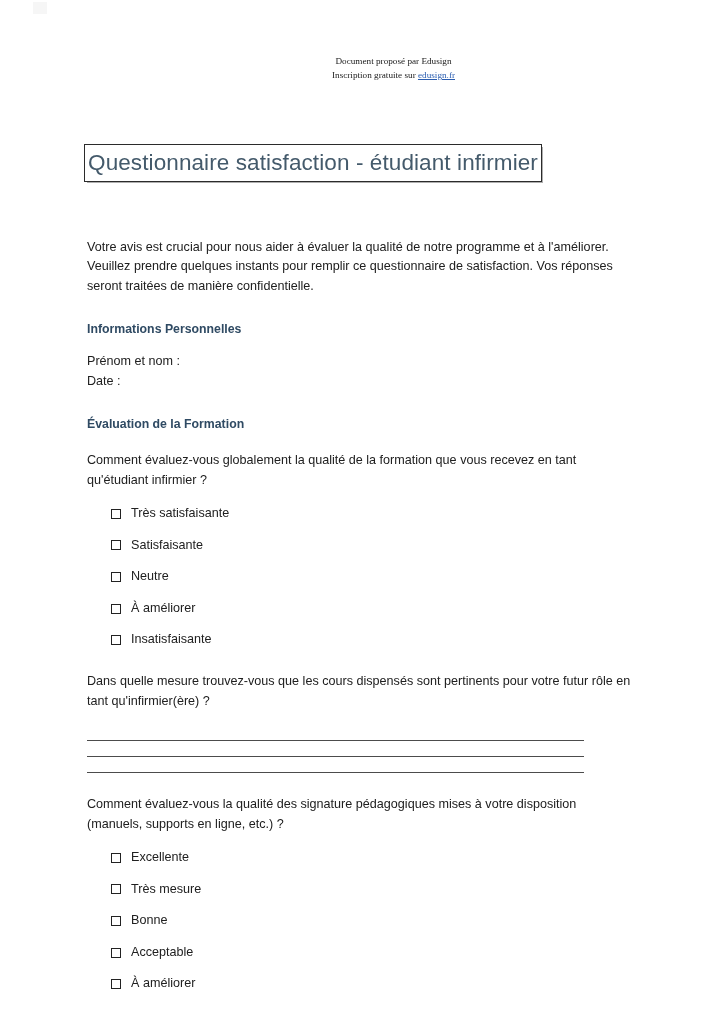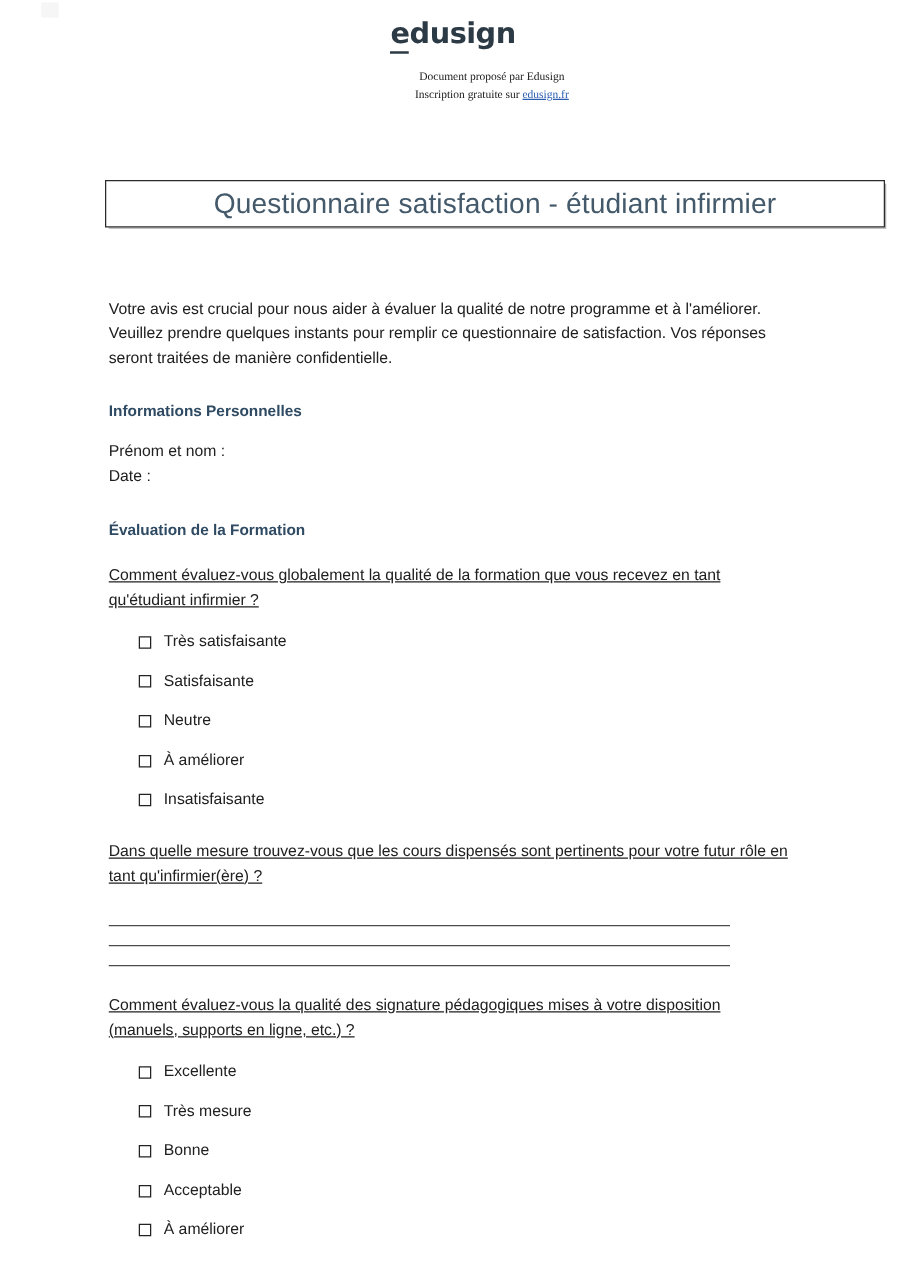--- a/index.html
+++ b/index.html
@@ -76,21 +76,21 @@
   .header-link {
     color: #2a5db0;
     text-decoration: underline;
   }
 
   
   .title-box {
     position: absolute;
     left: 84px;
     top: 144px;
-    width: 624px;
+    width: 458px;
     height: 38px;
     border: 1px solid #2b2b2b;
     box-shadow: 2px 2px 0 -1px #aeaeae;
     box-sizing: border-box;
     display: flex;
     align-items: center;
     justify-content: center;
     background: #ffffff;
   }
   .title-text {
@@ -125,21 +125,20 @@
     line-height: 19.5px;
     color: #202020;
     margin-top: 16px;
   }
   .question {
     font-size: 12.6px;
     line-height: 19.5px;
     color: #202020;
     width: 545px;
     margin-top: 20px;
-    text-decoration: underline;
   }
   .q-gap-lg { margin-top: 22px; }
 
   .checklist {
     margin-top: 14px;
     margin-left: 24px;
   }
   .check-row {
     display: flex;
     align-items: center;
@@ -171,23 +170,20 @@
     border-bottom: 1px solid #4c4c4c;
   }
 </style>
 </head>
 <body>
 
 <div class="page">
 
   <div class="scan-artifact"></div>
 
-  <div class="logo-wrap">
-    <span class="logo"><span class="logo-e">e</span><span>dusign</span></span>
-  </div>
 
   <div class="header-block">
     <div>Document proposé par Edusign</div>
     <div><span>Inscription gratuite sur </span><a class="header-link" href="#">edusign.fr</a></div>
   </div>
 
   <div class="title-box">
     <span class="title-text">Questionnaire satisfaction - étudiant infirmier</span>
   </div>
 

